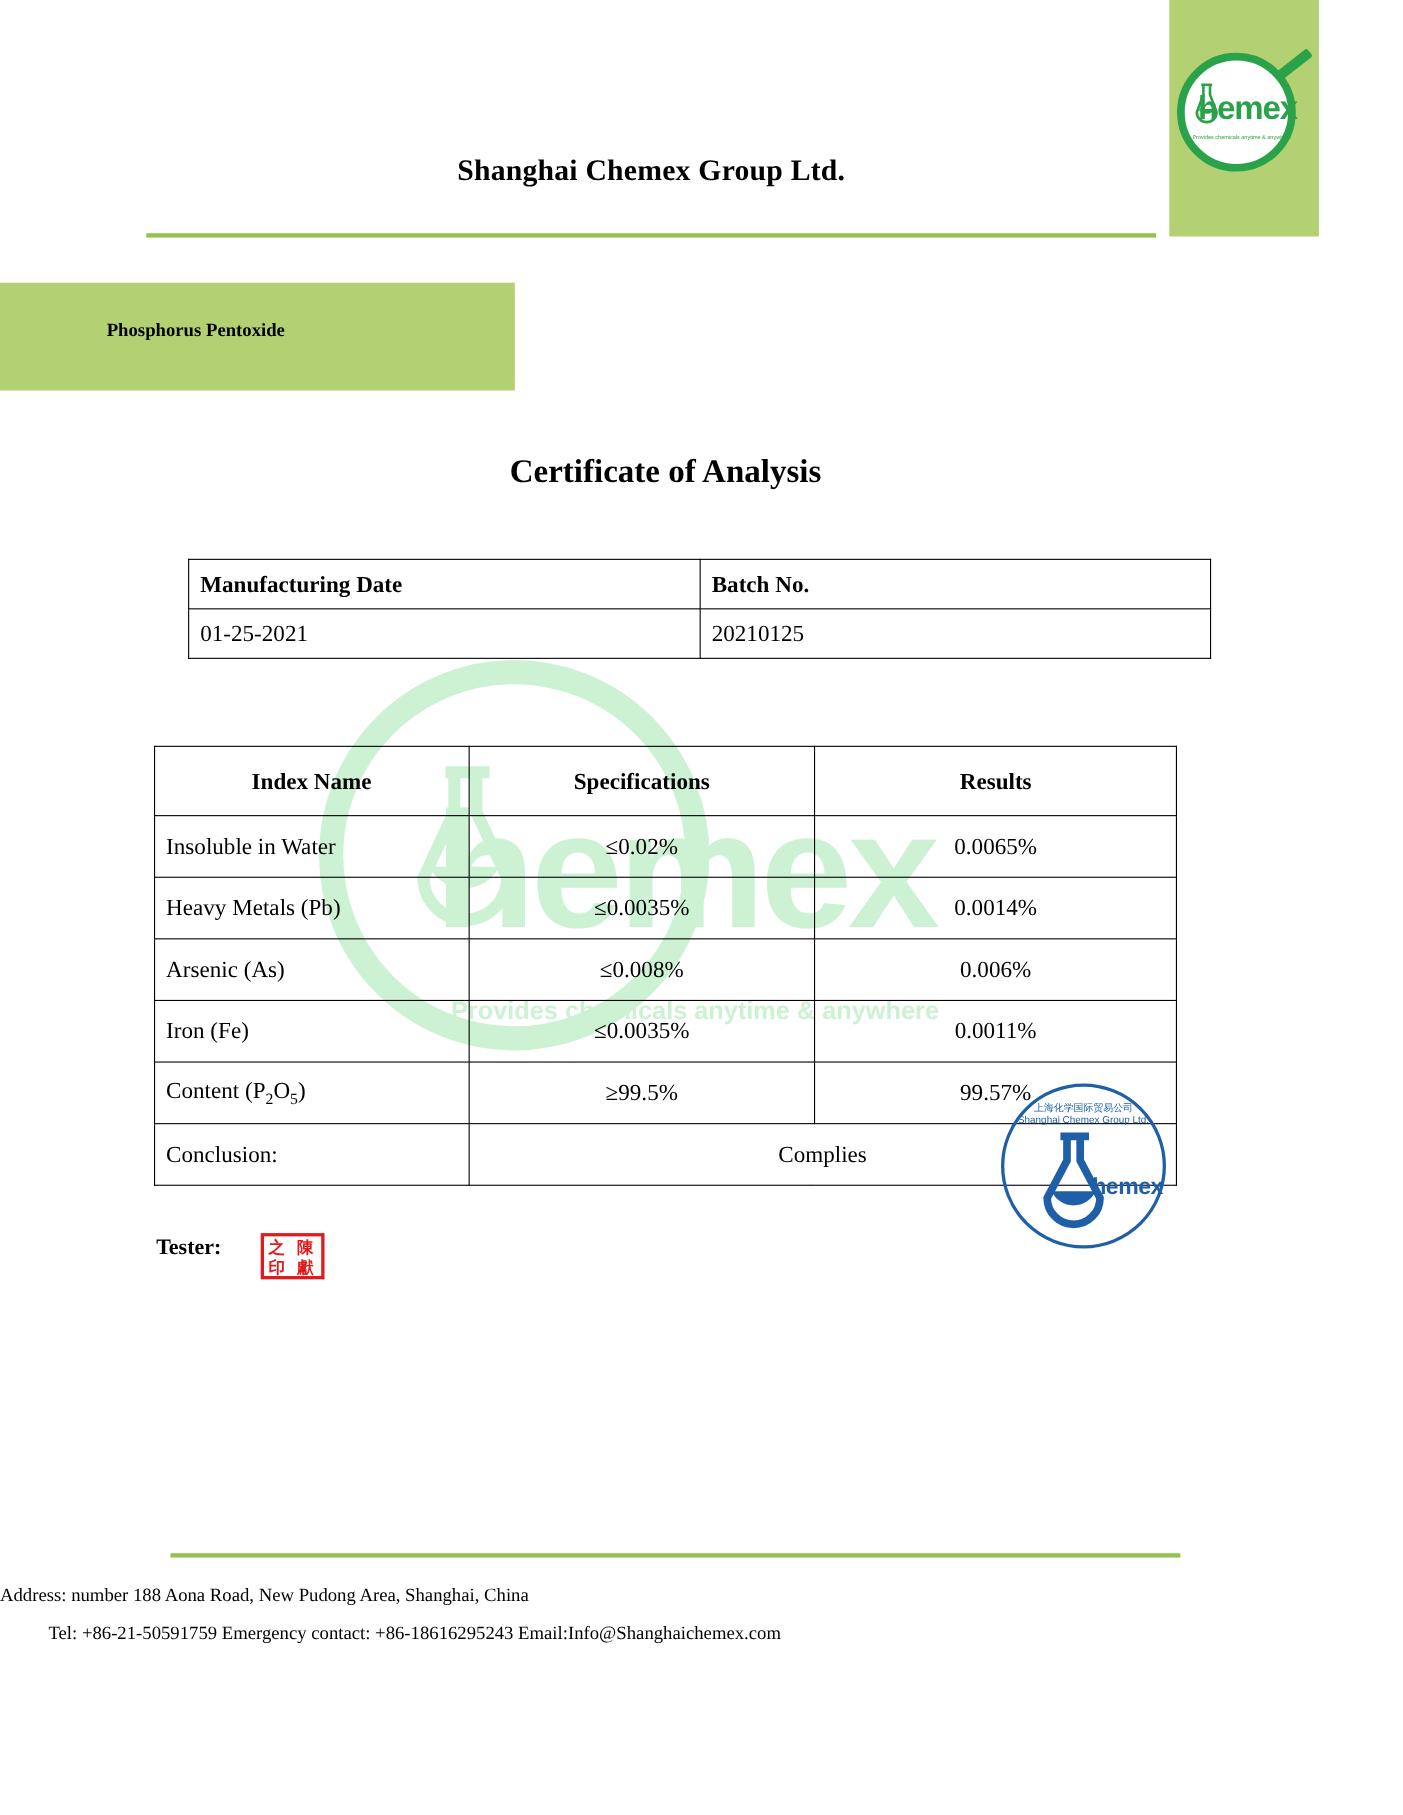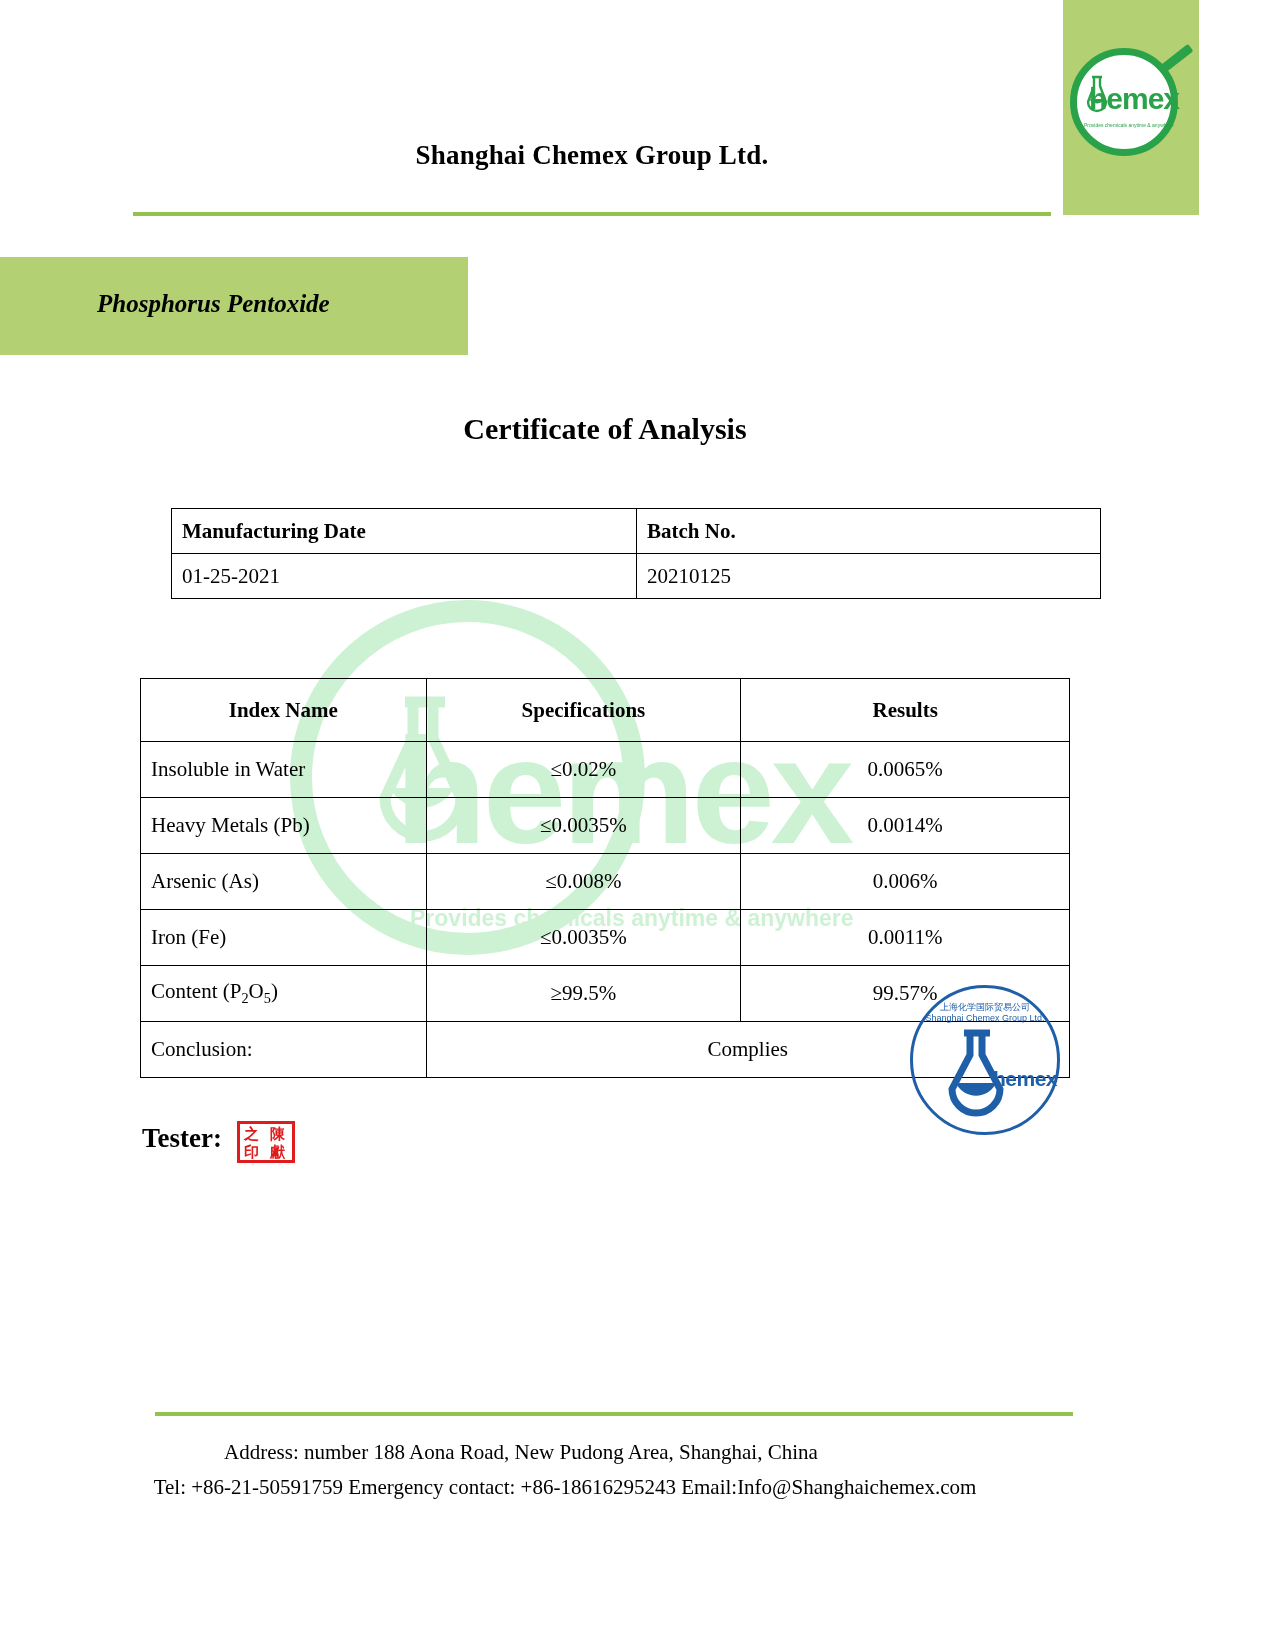--- a/index.html
+++ b/index.html
@@ -116,23 +116,22 @@
     top: 257px;
     left: 0;
     width: 468px;
     height: 98px;
     background: #b3d072;
   }
   .product-name {
     position: absolute;
     top: 290px;
     left: 97px;
-    font-size: 25px;
-    font-weight: bold;
-    font-style: italic;
+    font-size: 17px;
+    font-weight: bold;
   }
 
   
   .doc-title {
     position: absolute;
     top: 412px;
     left: 140px;
     width: 930px;
     text-align: center;
     font-size: 30px;
@@ -238,21 +237,21 @@
   #results-table .col-res   { width: 334px; text-align: center; }
   #results-table .concl-val { text-align: center; margin-left: 34px; }
 
   sub { font-size: 0.68em; vertical-align: sub; }
 
   
   .tester-label {
     position: absolute;
     top: 1123px;
     left: 142px;
-    font-size: 27px;
+    font-size: 20px;
     font-weight: bold;
     z-index: 3;
   }
   .tester-seal {
     position: absolute;
     top: 1121px;
     left: 237px;
     width: 58px;
     height: 42px;
     border: 3px solid #e01b1b;
@@ -337,22 +336,21 @@
     top: 1412px;
     left: 155px;
     width: 918px;
     height: 4px;
     background: #93c34e;
   }
   .footer-line {
     position: absolute;
     left: 0;
     width: 1042px;
-    text-align: center;
-    font-size: 21px;
+    font-size: 17px;
   }
   #footer-address { top: 1440px; }
   #footer-contact { top: 1475px; padding-left: 44px; }
 </style>
 </head>
 <body>
 
 <div class="page">
 
   <div class="header-band"></div>

